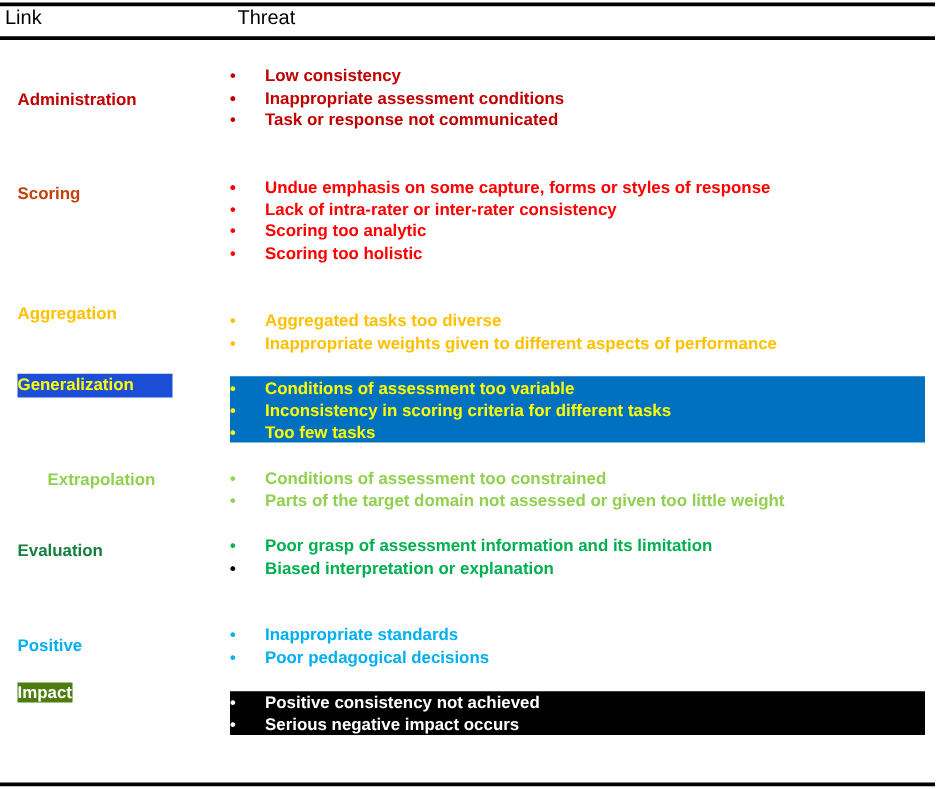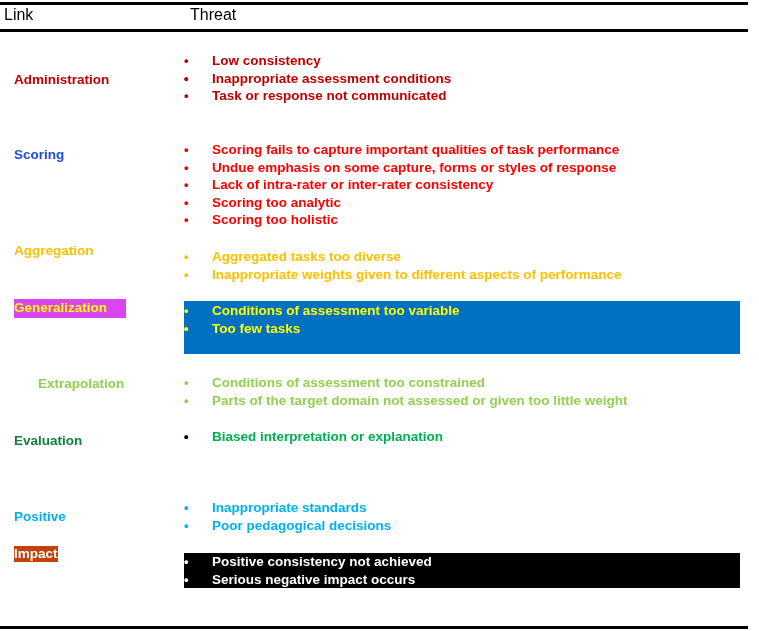--- a/index.html
+++ b/index.html
@@ -22,61 +22,61 @@
   <div class="rule" style="top:29px;"></div>
 
   <div class="link" style="top:51px; color:#c00000;margin-top:20px;">Administration</div>
   <ul class="threats" style="top:52px; color:#c00000;">
     <li><span class="bullet">•</span><span>Low consistency</span></li>
     <li><span class="bullet">•</span></li>
     <li><span class="bullet">•</span><span>Inappropriate assessment conditions</span></li>
     <li><span class="bullet">•</span><span>Task or response not communicated</span></li>
   </ul>
 
-  <div class="link" style="top:146px; color:#1d4ed8;">Scoring</div>
+  <div class="link" style="top:146px; color:#c2410c;">Scoring</div>
   <ul class="threats" style="top:141px; color:#ff0000;">
-    <li><span class="bullet">•</span><span>Scoring fails to capture important qualities of task performance</span></li>
+    <li><span class="bullet">•</span></li>
     <li><span class="bullet">•</span><span>Undue emphasis on some capture, forms or styles of response</span></li>
     <li><span class="bullet">•</span><span>Lack of intra-rater or inter-rater consistency</span></li>
     <li><span class="bullet">•</span><span>Scoring too analytic</span></li>
     <li><span class="bullet">•</span><span>Scoring too holistic</span></li>
   </ul>
 
   <div class="link" style="top:242px; color:#ffc000;">Aggregation</div>
   <ul class="threats" style="top:248px; color:#ffc000;">
     <li><span class="bullet">•</span><span>Aggregated tasks too diverse</span></li>
     <li><span class="bullet">•</span><span>Inappropriate weights given to different aspects of performance</span></li>
   </ul>
 
-  <div class="link" style="top:299px; left:14px; width:112px; height:19px; background:#d946ef; color:#ffff00;">Generalization</div>
+  <div class="link" style="top:299px; left:14px; width:124px; height:19px; background:#1d4ed8; color:#ffff00;">Generalization</div>
   <ul class="threats" style="top:301px; height:53px; padding-top:1px; box-sizing:border-box; background:#0070c0; color:#ffff00;">
     <li><span class="bullet">•</span><span>Conditions of assessment too variable</span></li>
-    <li><span class="bullet">•</span></li>
+    <li><span class="bullet">•</span><span>Inconsistency in scoring criteria for different tasks</span></li>
     <li><span class="bullet">•</span><span>Too few tasks</span></li>
   </ul>
 
   <div class="link" style="top:375px; color:#92d050;padding-left:24px;">Extrapolation</div>
   <ul class="threats" style="top:374px; color:#92d050;">
     <li><span class="bullet">•</span><span>Conditions of assessment too constrained</span></li>
     <li><span class="bullet">•</span><span>Parts of the target domain  not assessed or given too little weight</span></li>
   </ul>
 
   <div class="link" style="top:432px; color:#15803d;">Evaluation</div>
   <ul class="threats" style="top:428px; color:#00b050;">
-    <li><span class="bullet">•</span></li>
+    <li><span class="bullet">•</span><span>Poor grasp of assessment information and its limitation</span></li>
     <li><span class="bullet">•</span></li>
     <li><span class="bullet" style="color:#000;">•</span><span>Biased interpretation or explanation</span></li>
   </ul>
 
   <div class="link" style="top:508px; color:#00b0f0;">Positive</div>
   <ul class="threats" style="top:499px; color:#00b0f0;">
     <li><span class="bullet">•</span><span>Inappropriate standards</span></li>
     <li><span class="bullet">•</span><span>Poor pedagogical decisions</span></li>
   </ul>
 
-  <div class="link" style="top:546px; left:14px; height:16px; line-height:16px; background:#c2410c; color:#ffffff;">Impact</div>
+  <div class="link" style="top:546px; left:14px; height:16px; line-height:16px; background:#4d7c0f; color:#ffffff;">Impact</div>
   <ul class="threats" style="top:553px; height:35px; box-sizing:border-box; background:#000000; color:#ffffff;">
     <li><span class="bullet">•</span><span>Positive consistency not achieved</span></li>
     <li><span class="bullet">•</span><span>Serious negative impact occurs</span></li>
   </ul>
 
   <div class="rule" style="top:626px;"></div>
 </div>
 
 </body></html>

